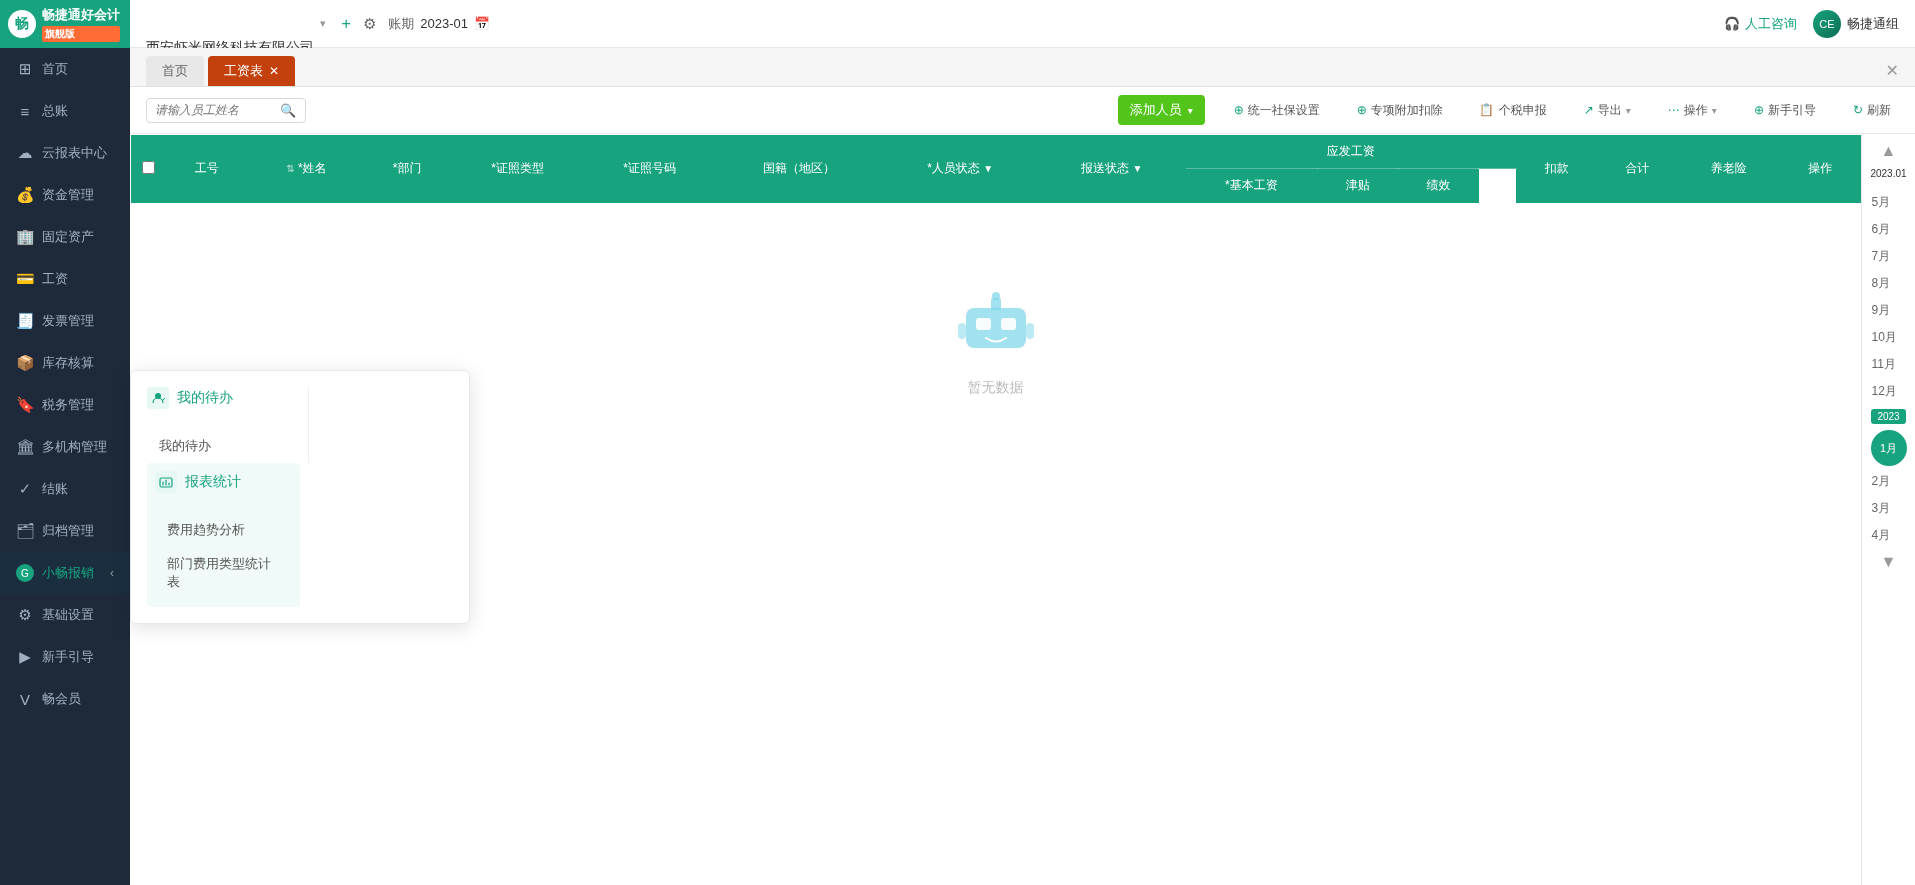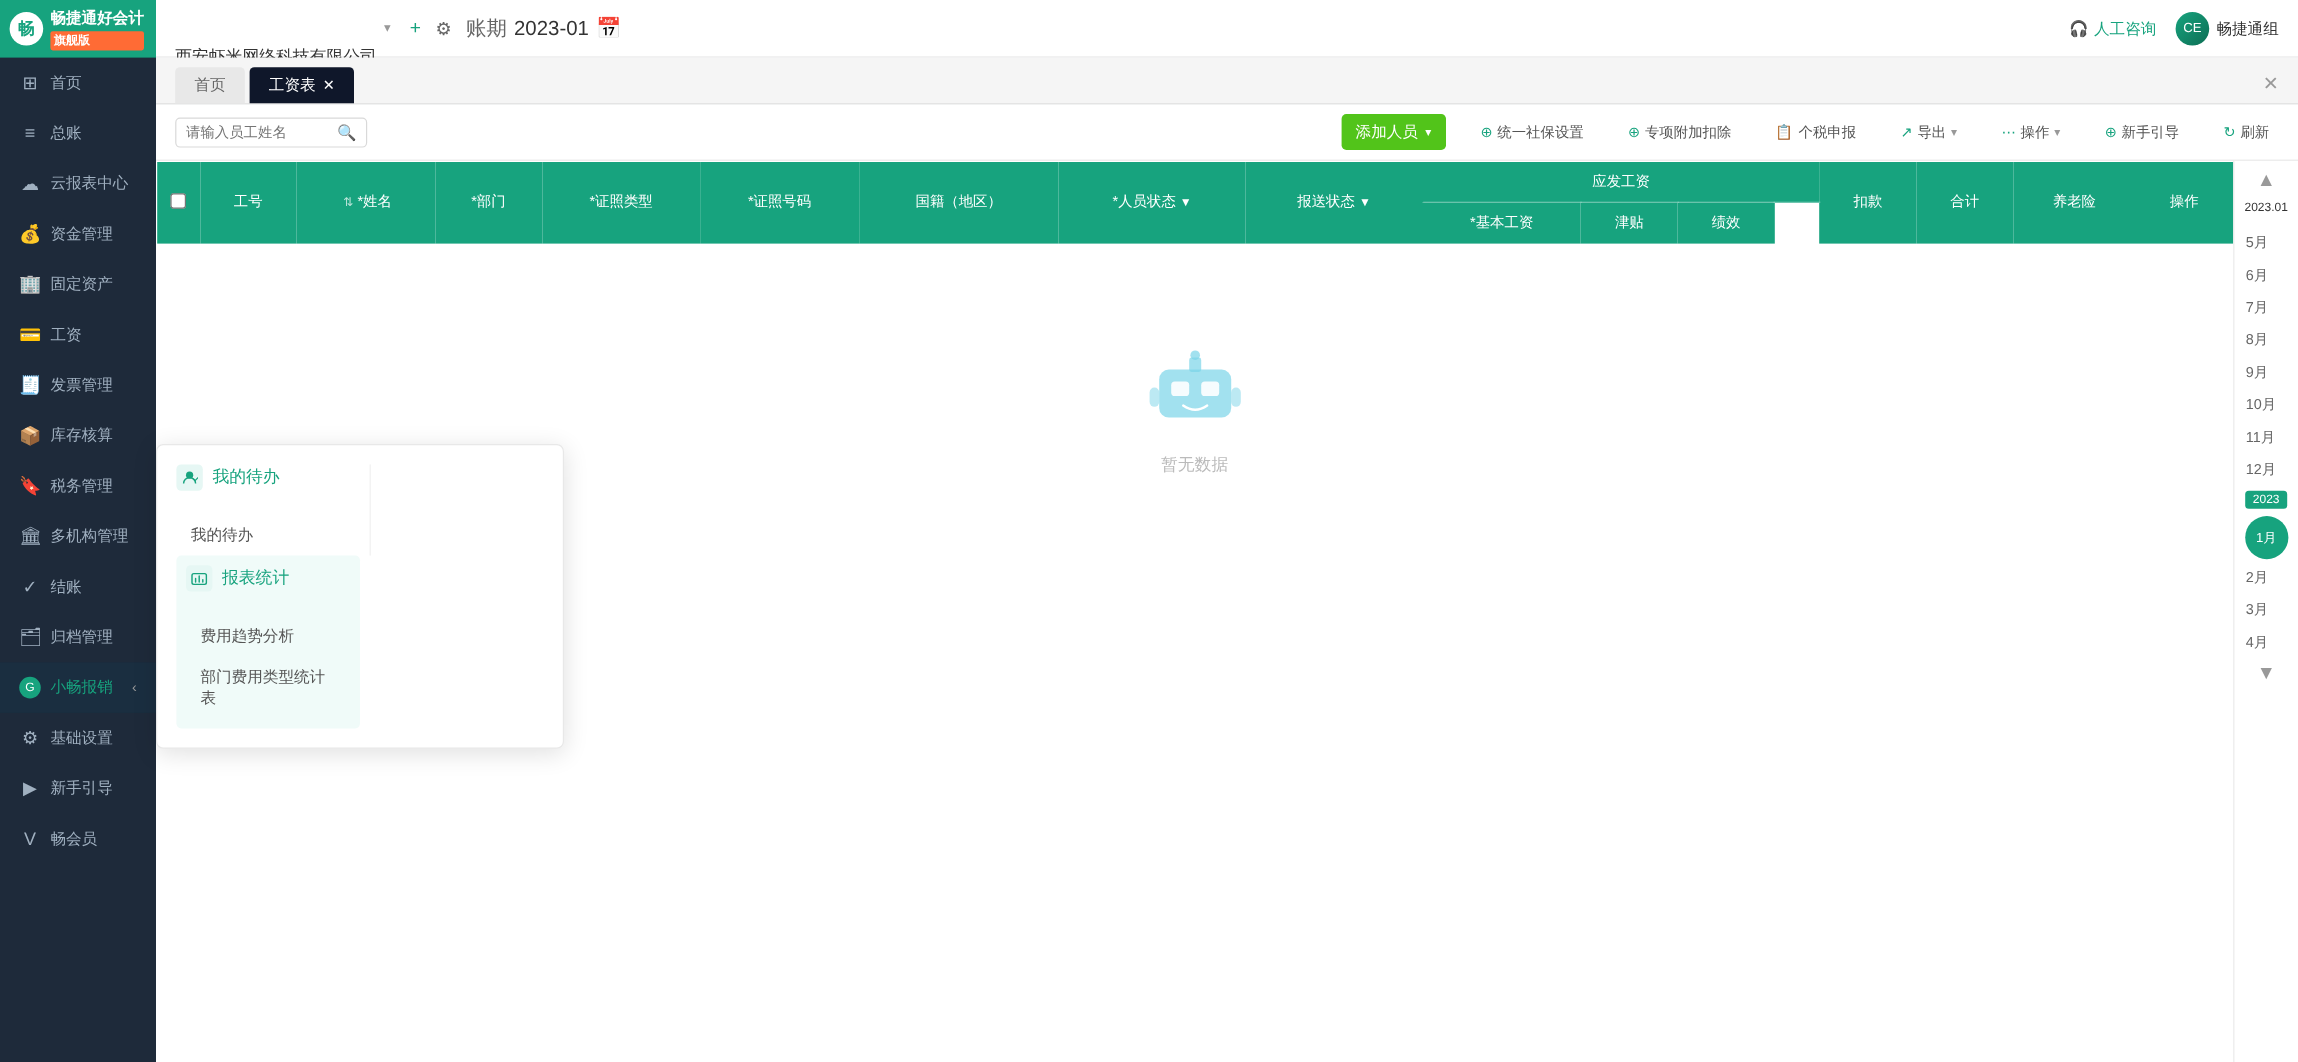--- a/index.html
+++ b/index.html
@@ -80,21 +80,21 @@
       cursor: pointer;
     }
     .company-name { font-weight: 500; margin-top: 48px; }
     .chevron-down { color: #999; font-size: 11px; }
     .topbar-add { color: #17a37e; font-size: 16px; cursor: pointer; margin-left: 4px; }
     .topbar-settings { color: #666; font-size: 15px; cursor: pointer; }
     .period {
       display: flex;
       align-items: center;
       gap: 6px;
-      font-size: 17px;
+      font-size: 13px;
       color: #333;
     }
     .period-label { color: #666; }
     .period-value { color: #333; font-weight: 500; }
     .topbar-right {
       margin-left: auto;
       display: flex;
       align-items: center;
       gap: 16px;
     }
@@ -139,21 +139,21 @@
       border-radius: 4px 4px 0 0;
       cursor: pointer;
       font-size: 13px;
       color: #666;
       background: #e8e8e8;
       display: flex;
       align-items: center;
       gap: 6px;
     }
     .tab.active {
-      background: #0f172a;
+      background: #c2410c;
       color: white;
     }
     .tab-close { font-size: 12px; cursor: pointer; }
 
     
     .toolbar {
       background: white;
       padding: 8px 16px;
       display: flex;
       align-items: center;
@@ -169,20 +169,21 @@
       gap: 6px;
       width: 160px;
     }
     .search-input {
       border: none;
       outline: none;
       font-size: 12px;
       color: #8b5cf6;
       width: 100%;
       background: transparent;
+      font-style: italic;
     }
     .search-icon { color: #bbb; font-size: 13px; }
     .toolbar-right { margin-left: auto; display: flex; align-items: center; gap: 21px; }
     .btn-add-person {
       background: #52c41a;
       color: white;
       border: none;
       border-radius: 4px;
       padding: 6px 12px;
       font-size: 13px;

